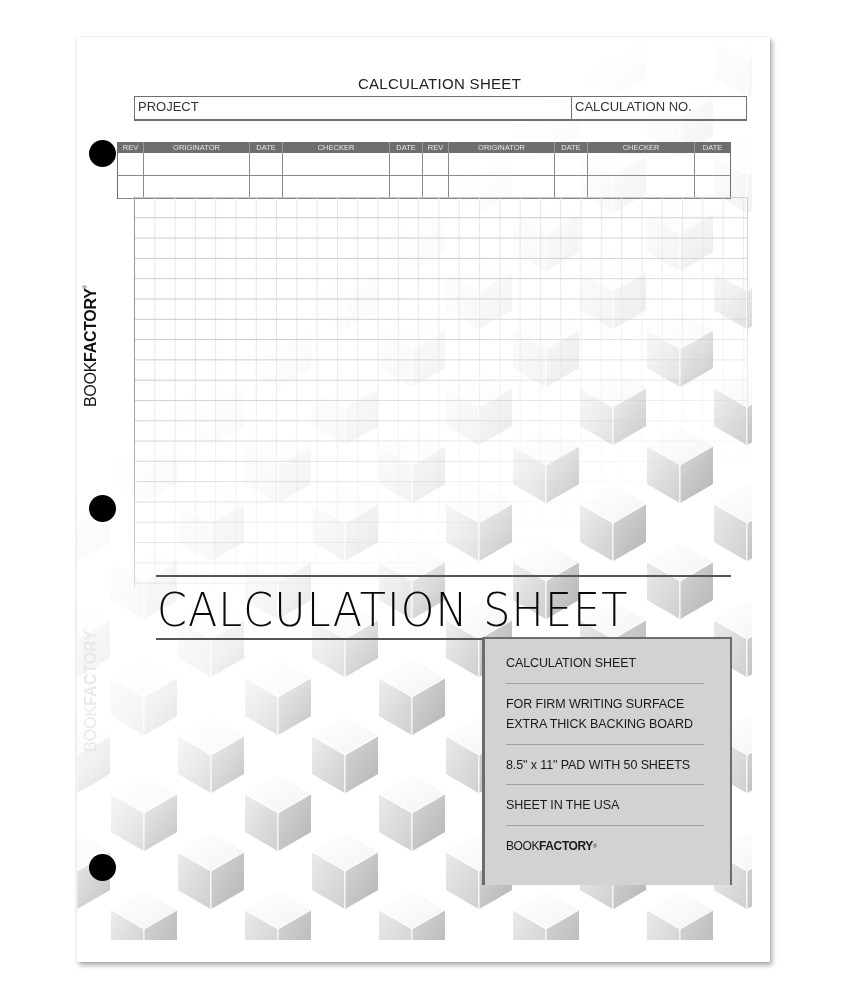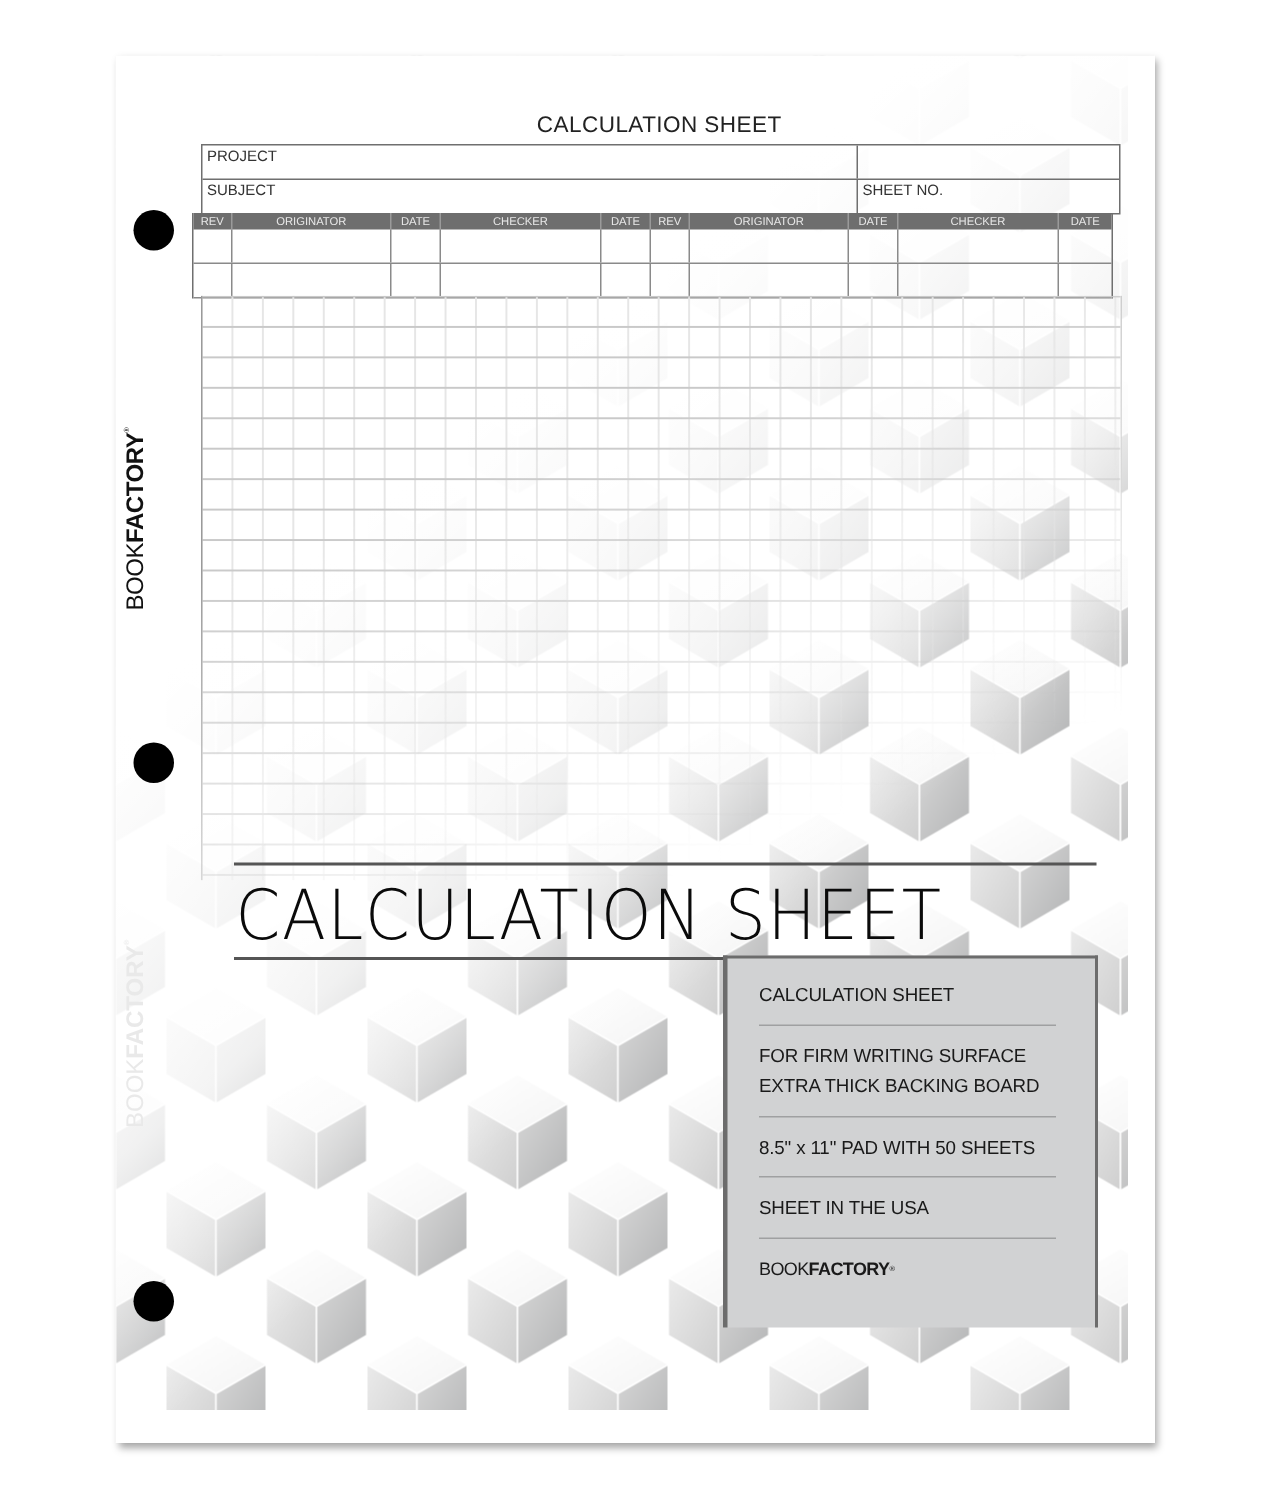--- a/index.html
+++ b/index.html
@@ -20,28 +20,28 @@
     .hole {
       position: absolute; width: 27px; height: 27px; border-radius: 50%; background: #000;
       left: 12px;
     }
     .sheet-title {
       position: absolute; left: 57px; top: 38px; width: 611px; text-align: center;
       font-size: 15px; color: #222; letter-spacing: 0.3px;
     }
     .info-table {
       position: absolute; left: 57px; top: 59px; width: 611px; border: 1px solid #6f6f6f;
-      border-collapse: collapse; font-size: 10px; color: #333;
+      border-collapse: collapse; font-size: 13px; color: #333;
     }
     .info-row { height: 22px; display: flex; border-bottom: 1px solid #6f6f6f; }
     .info-row .cell { padding: 2px 3px; box-sizing: border-box; }
     .info-row .c-left { width: 437px; border-right: 1px solid #6f6f6f; }
     .info-row .c-right { flex: 1; }
     .rev-table {
-      position: absolute; left: 51px; top: 105px; width: 612px; border-left: 1px solid #6f6f6f; border-right: 1px solid #6f6f6f;
+      position: absolute; left: 40px; top: 105px; width: 612px; border-left: 1px solid #6f6f6f; border-right: 1px solid #6f6f6f;
     }
     .rev-head { display: flex; background: #6e6e6e; height: 11px; }
     .rev-head .h {
       color: #e8e8e8; font-size: 7.5px; text-align: center; line-height: 11px; box-sizing: border-box;
       border-right: 1px solid #9a9a9a;
     }
     .rev-head .h:last-child { border-right: none; }
     .rev-row { display: flex; height: 22px; border-bottom: 1px solid #8a8a8a; }
     .rev-row .d { box-sizing: border-box; border-right: 1px solid #8a8a8a; height: 100%; }
     .rev-row .d:last-child { border-right: none; }
@@ -144,24 +144,21 @@
   <div class="hole" style="top:817px;"></div>
 
   <div class="brand-vert"><span>BOOK</span><b>FACTORY</b><sup>®</sup></div>
   <div class="brand-ghost"><span>BOOK</span><b>FACTORY</b><sup>®</sup></div>
 
   <div class="sheet-title">CALCULATION SHEET</div>
 
   <div class="info-table">
     <div class="info-row">
       <div class="cell c-left"><span>PROJECT</span></div>
-    </div>
-    <div class="info-row" style="border-bottom:none;">
-      <div class="cell c-left"><span>SUBJECT</span></div>
-      <div class="cell c-right"><span>SHEET NO.</span></div>
+      <div class="cell c-right"><span>CALCULATION NO.</span></div>
     </div>
   </div>
 
   <div class="rev-table">
     <div class="rev-head">
       <div class="h" style="width:26px">REV</div>
       <div class="h" style="width:106px">ORIGINATOR</div>
       <div class="h" style="width:33px">DATE</div>
       <div class="h" style="width:107px">CHECKER</div>
       <div class="h" style="width:33px">DATE</div>

